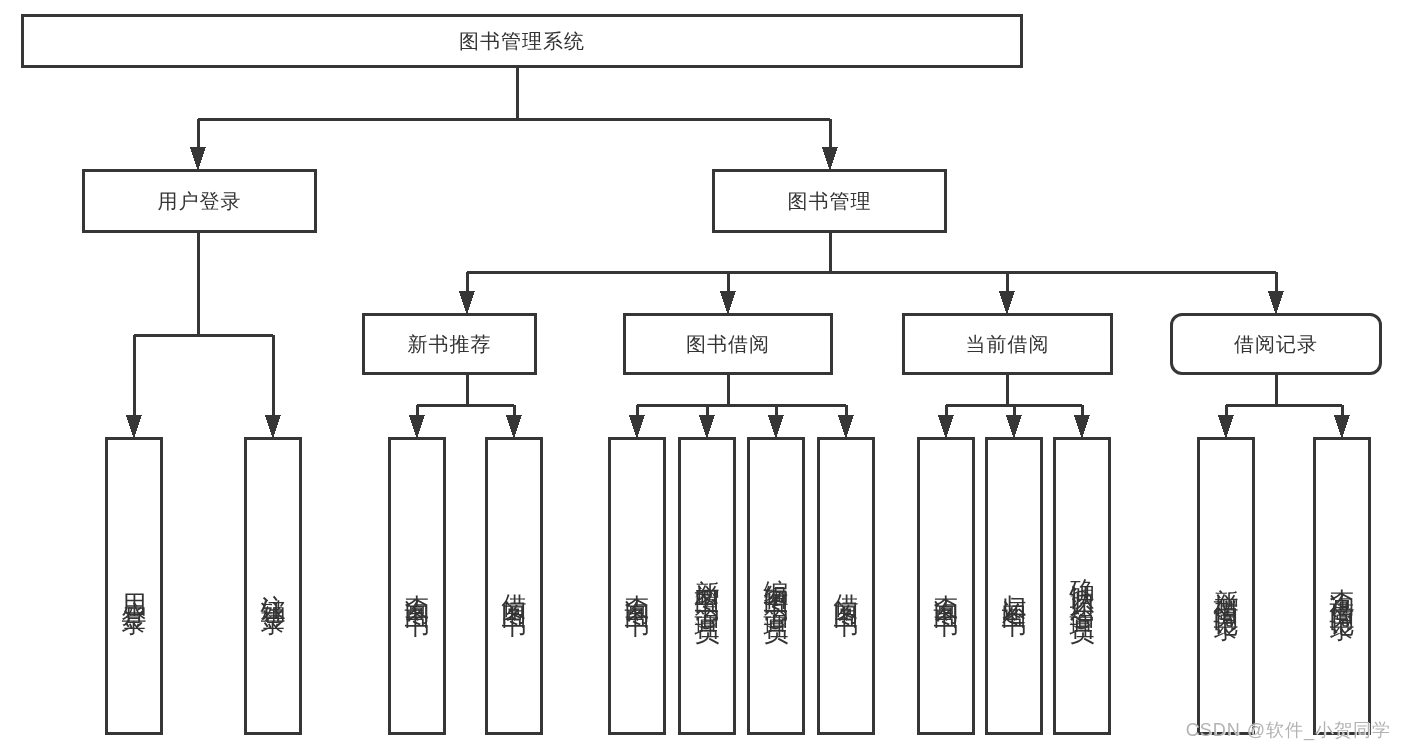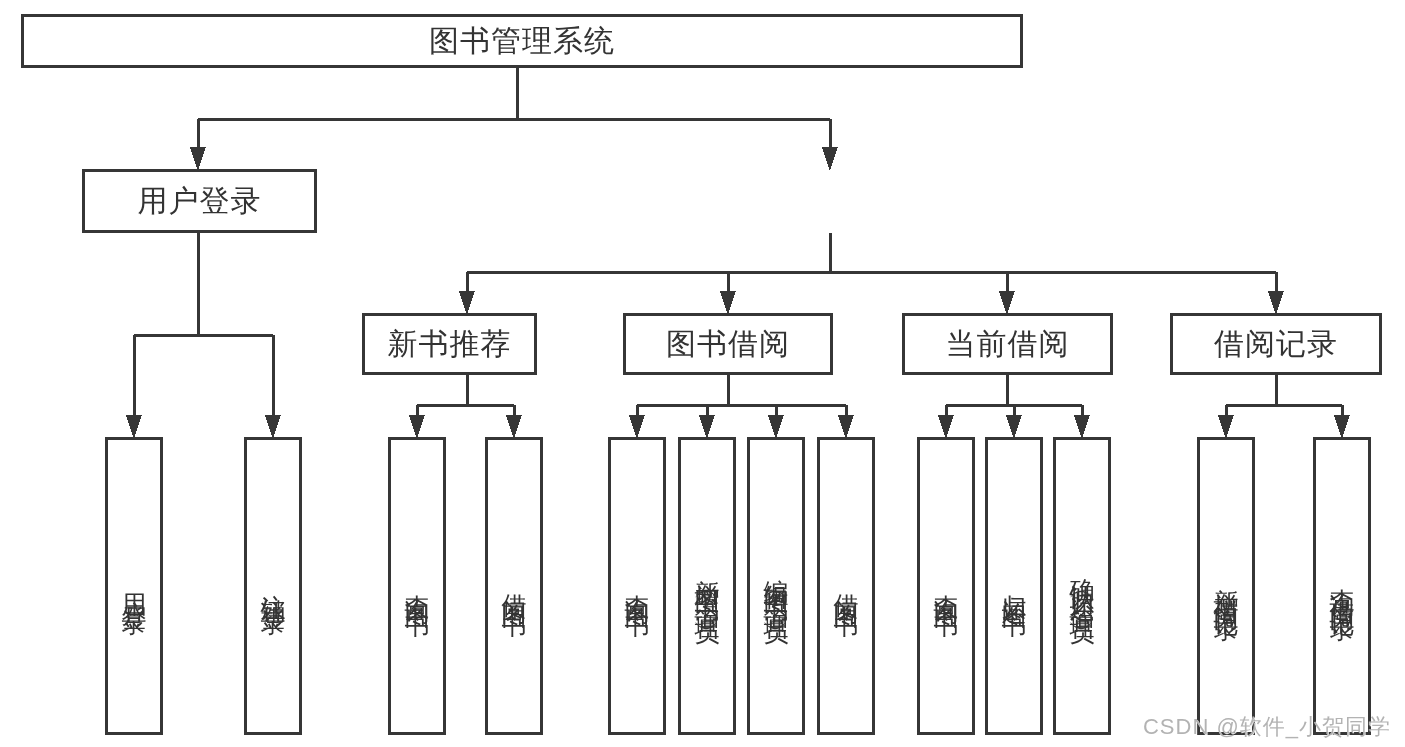--- a/index.html
+++ b/index.html
@@ -6,28 +6,28 @@
   #canvas{
     position:relative;width:1405px;height:747px;background:#ffffff;
     font-family:"Liberation Sans","DejaVu Sans",sans-serif;overflow:hidden;
   }
   #connectors{position:absolute;left:0;top:0;z-index:1;}
   .node{
     position:absolute;box-sizing:border-box;background:#ffffff;
     border:3px solid #363636;color:#333333;z-index:2;
     display:flex;align-items:center;justify-content:center;
   }
-  .h-node{font-size:30px;letter-spacing:1px;white-space:nowrap;}
+  .h-node{font-size:20px;letter-spacing:1px;white-space:nowrap;}
   .v-node{
     writing-mode:vertical-rl;text-orientation:mixed;
     font-size:25px;letter-spacing:6px;line-height:1;white-space:nowrap;
   }
   #watermark{
     position:absolute;right:14px;bottom:5px;z-index:10;
-    font-size:22px;color:#b3b3b3;letter-spacing:1px;
+    font-size:18px;color:#b3b3b3;letter-spacing:1px;
     text-shadow:1px 1px 0 rgba(255,255,255,0.85);
   }
 </style>
 </head>
 <body>
 
 <div id="canvas">
 
   <svg id="connectors" width="1405" height="747" viewBox="0 0 1405 747" shape-rendering="crispEdges">
     <g stroke="#363636" stroke-width="3" fill="none">
@@ -62,31 +62,34 @@
     </g>
   </svg>
 
   <div class="node h-node" style="left:21px;top:14px;width:1002px;height:54px;">
     <span>图书管理系统</span>
   </div>
 
   <div class="node h-node" style="left:82px;top:169px;width:235px;height:64px;">
     <span>用户登录</span>
   </div>
+  <div class="node h-node" style="left:712px;top:169px;width:235px;height:64px;">
+    <span>图书管理</span>
+  </div>
 
   <div class="node h-node" style="left:362px;top:313px;width:175px;height:62px;">
     <span>新书推荐</span>
   </div>
   <div class="node h-node" style="left:623px;top:313px;width:210px;height:62px;text-align:right;">
     <span>图书借阅</span>
   </div>
   <div class="node h-node" style="left:902px;top:313px;width:211px;height:62px;">
     <span>当前借阅</span>
   </div>
-  <div class="node h-node" style="left:1170px;top:313px;width:212px;height:62px;">
+  <div class="node h-node" style="left:1170px;top:313px;width:212px;height:62px;border-radius:12px;">
     <span>借阅记录</span>
   </div>
 
   <div class="node v-node" style="left:105px;top:437px;width:58px;height:298px;">
     <span>用户登录</span>
   </div>
   <div class="node v-node" style="left:244px;top:437px;width:58px;height:298px;">
     <span>注销登录</span>
   </div>
 

